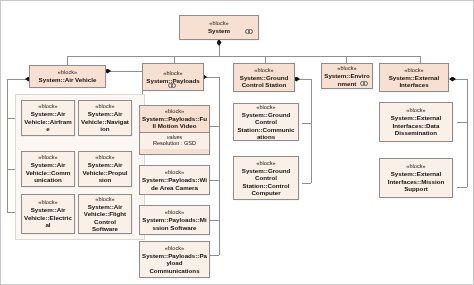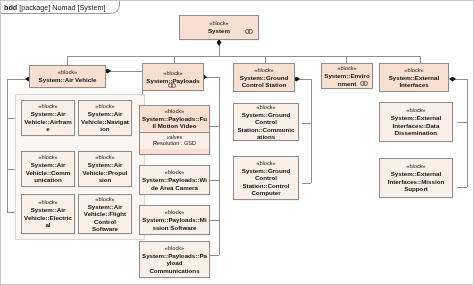--- a/index.html
+++ b/index.html
@@ -146,24 +146,20 @@
     background: #fdf7f3;
     border: 1px solid #e3d6cd;
     z-index: 8;
   }
 </style>
 </head>
 <body>
 
 <div id="canvas">
 
-  <div id="frame-header">
-    <span class="kw">bdd</span>
-    <span>[package] Nomad [System]</span>
-  </div>
 
   <div class="ln v" style="left:218px; top:41px; height:14px;"></div>
 
   <div class="ln h" style="left:66px; top:55px; width:353px;"></div>
 
   <div class="ln v" style="left:66px;  top:55px; height:12px;"></div>
   <div class="ln v" style="left:173px; top:55px; height:10px;"></div>
   <div class="ln v" style="left:264px; top:55px; height:10px;"></div>
   <div class="ln v" style="left:345px; top:55px; height:10px;"></div>
   <div class="ln v" style="left:419px; top:55px; height:10px;"></div>

